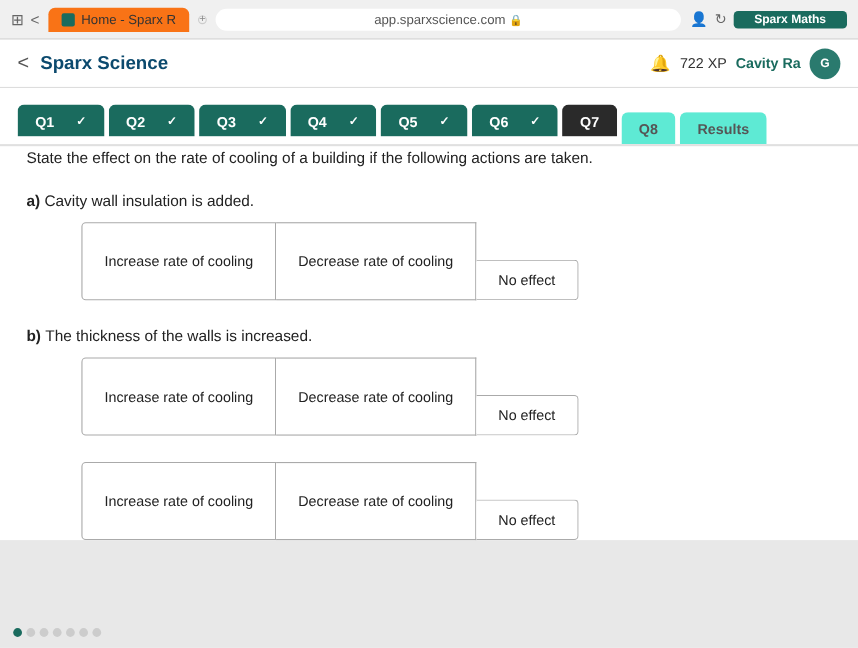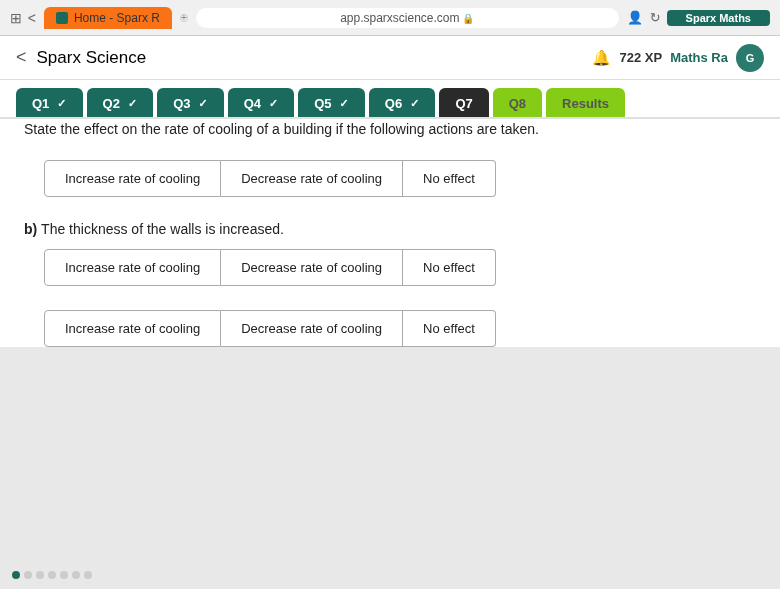--- a/index.html
+++ b/index.html
@@ -63,27 +63,27 @@
       padding: 0 16px;
       justify-content: space-between;
     }
     .app-header-left {
       display: flex; align-items: center; gap: 10px;
     }
     .back-arrow {
       font-size: 18px; color: #555; cursor: pointer;
     }
     .app-title {
-      font-size: 17px; font-weight: 400; color: #000000;
+      font-size: 17px; font-weight: 700; color: #0c4a6e;
     }
     .app-header-right {
       display: flex; align-items: center; gap: 8px; font-size: 13px; color: #333;
     }
     .xp-badge {
-      font-weight: 700; color: #333;
+      font-weight: 400; color: #333;
     }
     .user-name {
       color: #1a6b5e; font-weight: 600;
     }
     .user-avatar {
       width: 28px; height: 28px; background: #ccc; border-radius: 50%;
     }
 
     
     .question-tabs {
@@ -95,34 +95,35 @@
     .tab {
       padding: 6px 14px;
       border-radius: 6px 6px 0 0;
       font-size: 13px;
       font-weight: 600;
       cursor: pointer;
       border: 2px solid transparent;
       border-bottom: none;
       color: #333;
       background: #f5f5f5;
-      display: flex; align-items: center; gap: 8px;
+      display: flex; align-items: center; gap: 20px;
     }
     .tab.completed {
       background: #1a6b5e;
       color: white;
     }
     .tab.active {
       background: #2a2a2a;
       color: white;
       text-align: center;
     }
     .tab.plain {
-      background: #84cc16;
+      background: #5eead4;
       color: #555;
+      margin-top: 14px;
     }
     .check-icon {
       font-size: 11px;
     }
 
     .question-intro {
       font-size: 14px;
       color: #222;
       margin-bottom: 20px;
       line-height: 1.5;
@@ -150,23 +151,25 @@
       padding: 10px 20px;
       border: 1px solid #aaa;
       background: white;
       font-size: 13px;
       color: #222;
       cursor: pointer;
       font-family: inherit;
     }
     .answer-btn:first-child {
       border-radius: 4px 0 0 4px;
+      margin-left: 30px;
     }
     .answer-btn:last-child {
       border-radius: 0 4px 4px 0;
+      margin-top: 34px;
     }
     .answer-btn:not(:first-child) {
       border-left: none;
     }
 
     
     .bottom-dots {
       position: absolute;
       bottom: 10px;
       left: 12px;
@@ -209,21 +212,21 @@
 </div>
 
 <div class="app-header">
   <div class="app-header-left">
     <span class="back-arrow">&lt;</span>
     <span class="app-title">Sparx Science</span>
   </div>
   <div class="app-header-right">
     <span style="font-size:15px;">🔔</span>
     <span class="xp-badge">722 XP</span>
-    <span class="user-name">Maths Ra</span>
+    <span class="user-name">Cavity Ra</span>
     <div class="user-avatar" style="background:#2a7a6e;color:white;display:flex;align-items:center;justify-content:center;font-size:11px;font-weight:700;">G</div>
   </div>
 </div>
 
 <div class="question-tabs">
   <div class="tab completed">
     <span>Q1</span>
     <span class="check-icon">✓</span>
   </div>
   <div class="tab completed">
@@ -254,20 +257,24 @@
   </div>
   <div class="tab plain">
     <span>Results</span>
   </div>
 </div>
 
 <div class="content-area">
   <p class="question-intro">State the effect on the rate of cooling of a building if the following actions are taken.</p>
 
   <div class="sub-question">
+    <p class="sub-question-label">
+      <span>a)</span>
+      <span class="sub-question-text"> Cavity wall insulation is added.</span>
+    </p>
     <div class="answer-buttons">
       <button class="answer-btn">Increase rate of cooling</button>
       <button class="answer-btn">Decrease rate of cooling</button>
       <button class="answer-btn">No effect</button>
     </div>
   </div>
 
   <div class="sub-question">
     <p class="sub-question-label">
       <span>b)</span>

